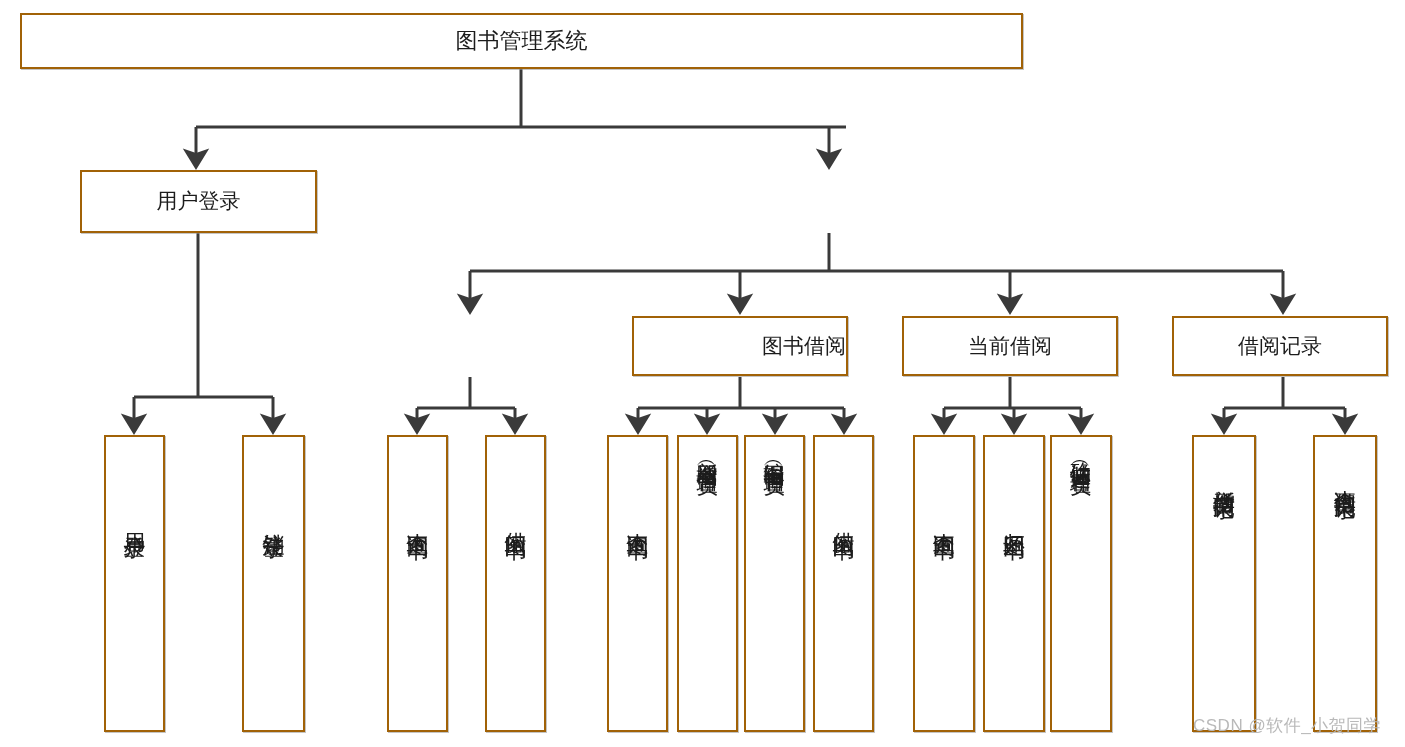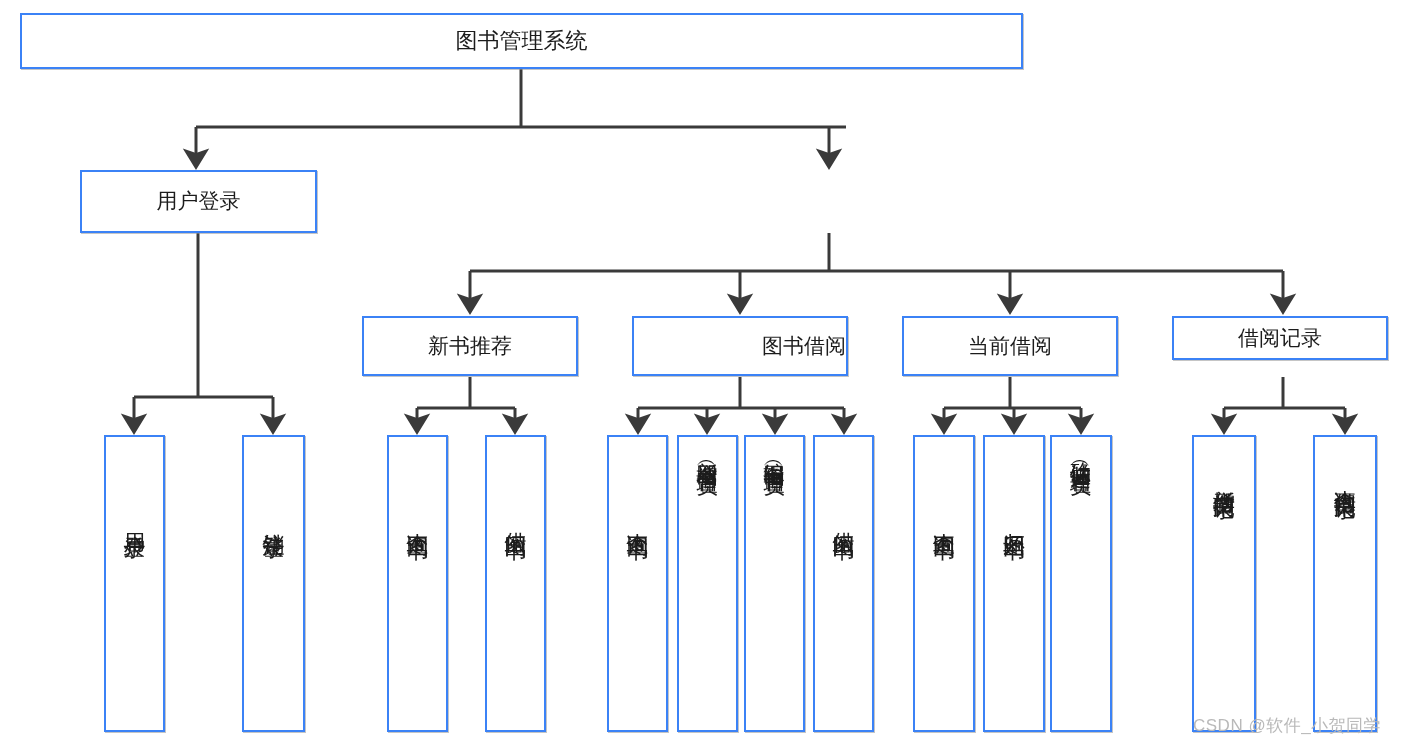--- a/index.html
+++ b/index.html
@@ -22,21 +22,21 @@
     left: 0;
     top: 0;
     width: 1405px;
     height: 747px;
     pointer-events: none;
   }
   .node {
     position: absolute;
     box-sizing: border-box;
     background: #ffffff;
-    border: 2px solid #3b82f6;
+    border: 2px solid #a16207;
     display: flex;
     align-items: center;
     justify-content: center;
     box-shadow: 1px 1px 0 rgba(150,150,150,0.55);
   }
   .node .label {
     color: #1c1c1c;
     line-height: 1.18;
     text-align: center;
     white-space: pre-wrap;
@@ -128,33 +128,30 @@
 
   <div class="node root horiz" style="left:20px; top:13px; width:1003px; height:56px;">
     <span class="label">图书管理系统</span>
   </div>
 
   <div class="node horiz" style="left:80px; top:170px; width:237px; height:63px;">
     <span class="label">用户登录</span>
   </div>
 
 
-  <div class="node horiz" style="left:362px; top:316px; width:216px; height:60px;">
-    <span class="label">新书推荐</span>
-  </div>
 
   <div class="node horiz" style="left:632px; top:316px; width:216px; height:60px;justify-content:flex-end;">
     <span class="label">图书借阅</span>
   </div>
 
   <div class="node horiz" style="left:902px; top:316px; width:216px; height:60px;">
     <span class="label">当前借阅</span>
   </div>
 
-  <div class="node horiz" style="left:1172px; top:316px; width:216px; height:44px;">
+  <div class="node horiz" style="left:1172px; top:316px; width:216px; height:60px;">
     <span class="label">借阅记录</span>
   </div>
 
   <div class="node vert" style="left:104px; top:435px; width:61px; height:297px; padding-top:78px;">
     <span class="label">用户登录</span>
   </div>
 
   <div class="node vert" style="left:242px; top:435px; width:63px; height:297px; padding-top:78px;">
     <span class="label">注销登录</span>
   </div>

